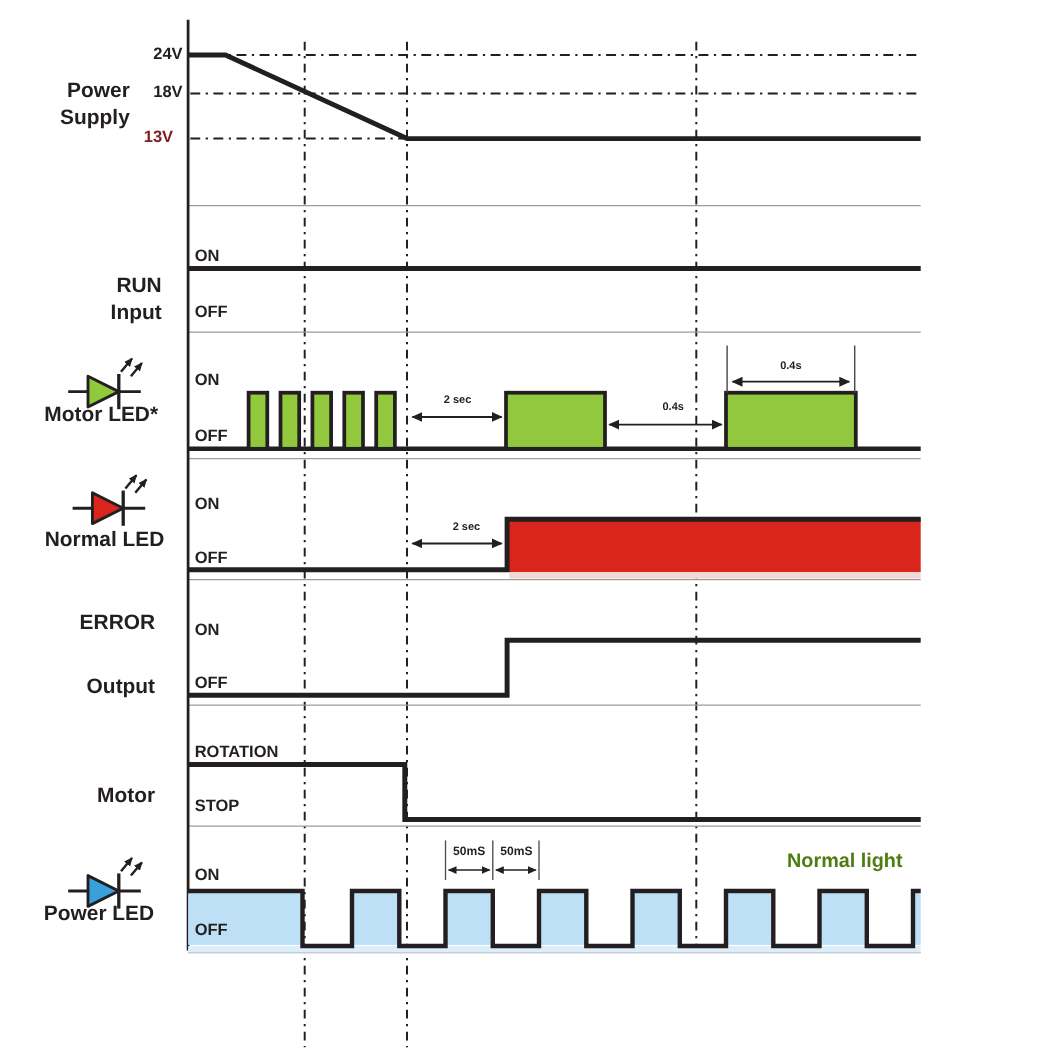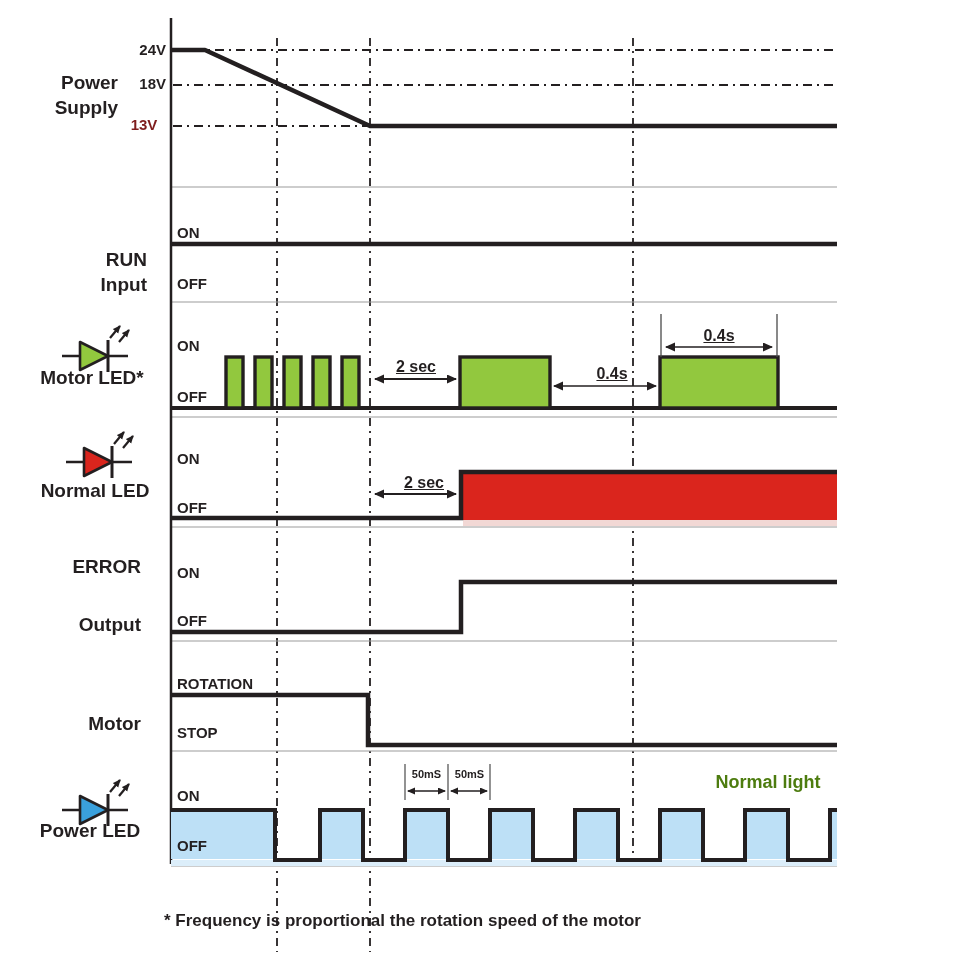--- a/index.html
+++ b/index.html
@@ -6,21 +6,21 @@
   #stage{
     position:relative;width:837px;height:959px;background:#ffffff;overflow:hidden;
     font-family:"Liberation Sans",sans-serif;color:#231f20;
   }
   #diagram-svg{position:absolute;left:0;top:0;}
   .lbl{
     position:absolute;font-weight:bold;color:#231f20;white-space:nowrap;line-height:1.05;
   }
   .sz19{font-size:19px;}
   .sz15{font-size:15px;}
-  .sz14{font-size:16px;text-decoration:underline;}
+  .sz14{font-size:10px;}
   .sz13{font-size:11px;}
   .sz17{font-size:17px;}
   .sz18{font-size:18px;}
   .alignR{text-align:right;}
   .alignC{text-align:center;}
   .red{color:#7f1d1d;text-align:center;}
   .gray{color:#4d7c0f;}
 </style>
 </head>
 <body>
@@ -177,15 +177,14 @@
   <div class="lbl sz15" style="left:177px;top:838px;">OFF</div>
 
   <div class="lbl sz14 alignC" style="left:386px;top:359px;width:60px;">2 sec</div>
   <div class="lbl sz14 alignC" style="left:582px;top:366px;width:60px;">0.4s</div>
   <div class="lbl sz14 alignC" style="left:689px;top:328px;width:60px;">0.4s</div>
   <div class="lbl sz14 alignC" style="left:394px;top:475px;width:60px;">2 sec</div>
   <div class="lbl sz13 alignC" style="left:406px;top:769px;width:41px;">50mS</div>
   <div class="lbl sz13 alignC" style="left:449px;top:769px;width:41px;">50mS</div>
   <div class="lbl sz18 alignC gray" style="left:698px;top:773px;width:140px;">Normal light</div>
 
-  <div class="lbl sz17" style="left:164px;top:912px;">* Frequency is proportional the rotation speed of the motor</div>
 
 </div>
 
 </body></html>

